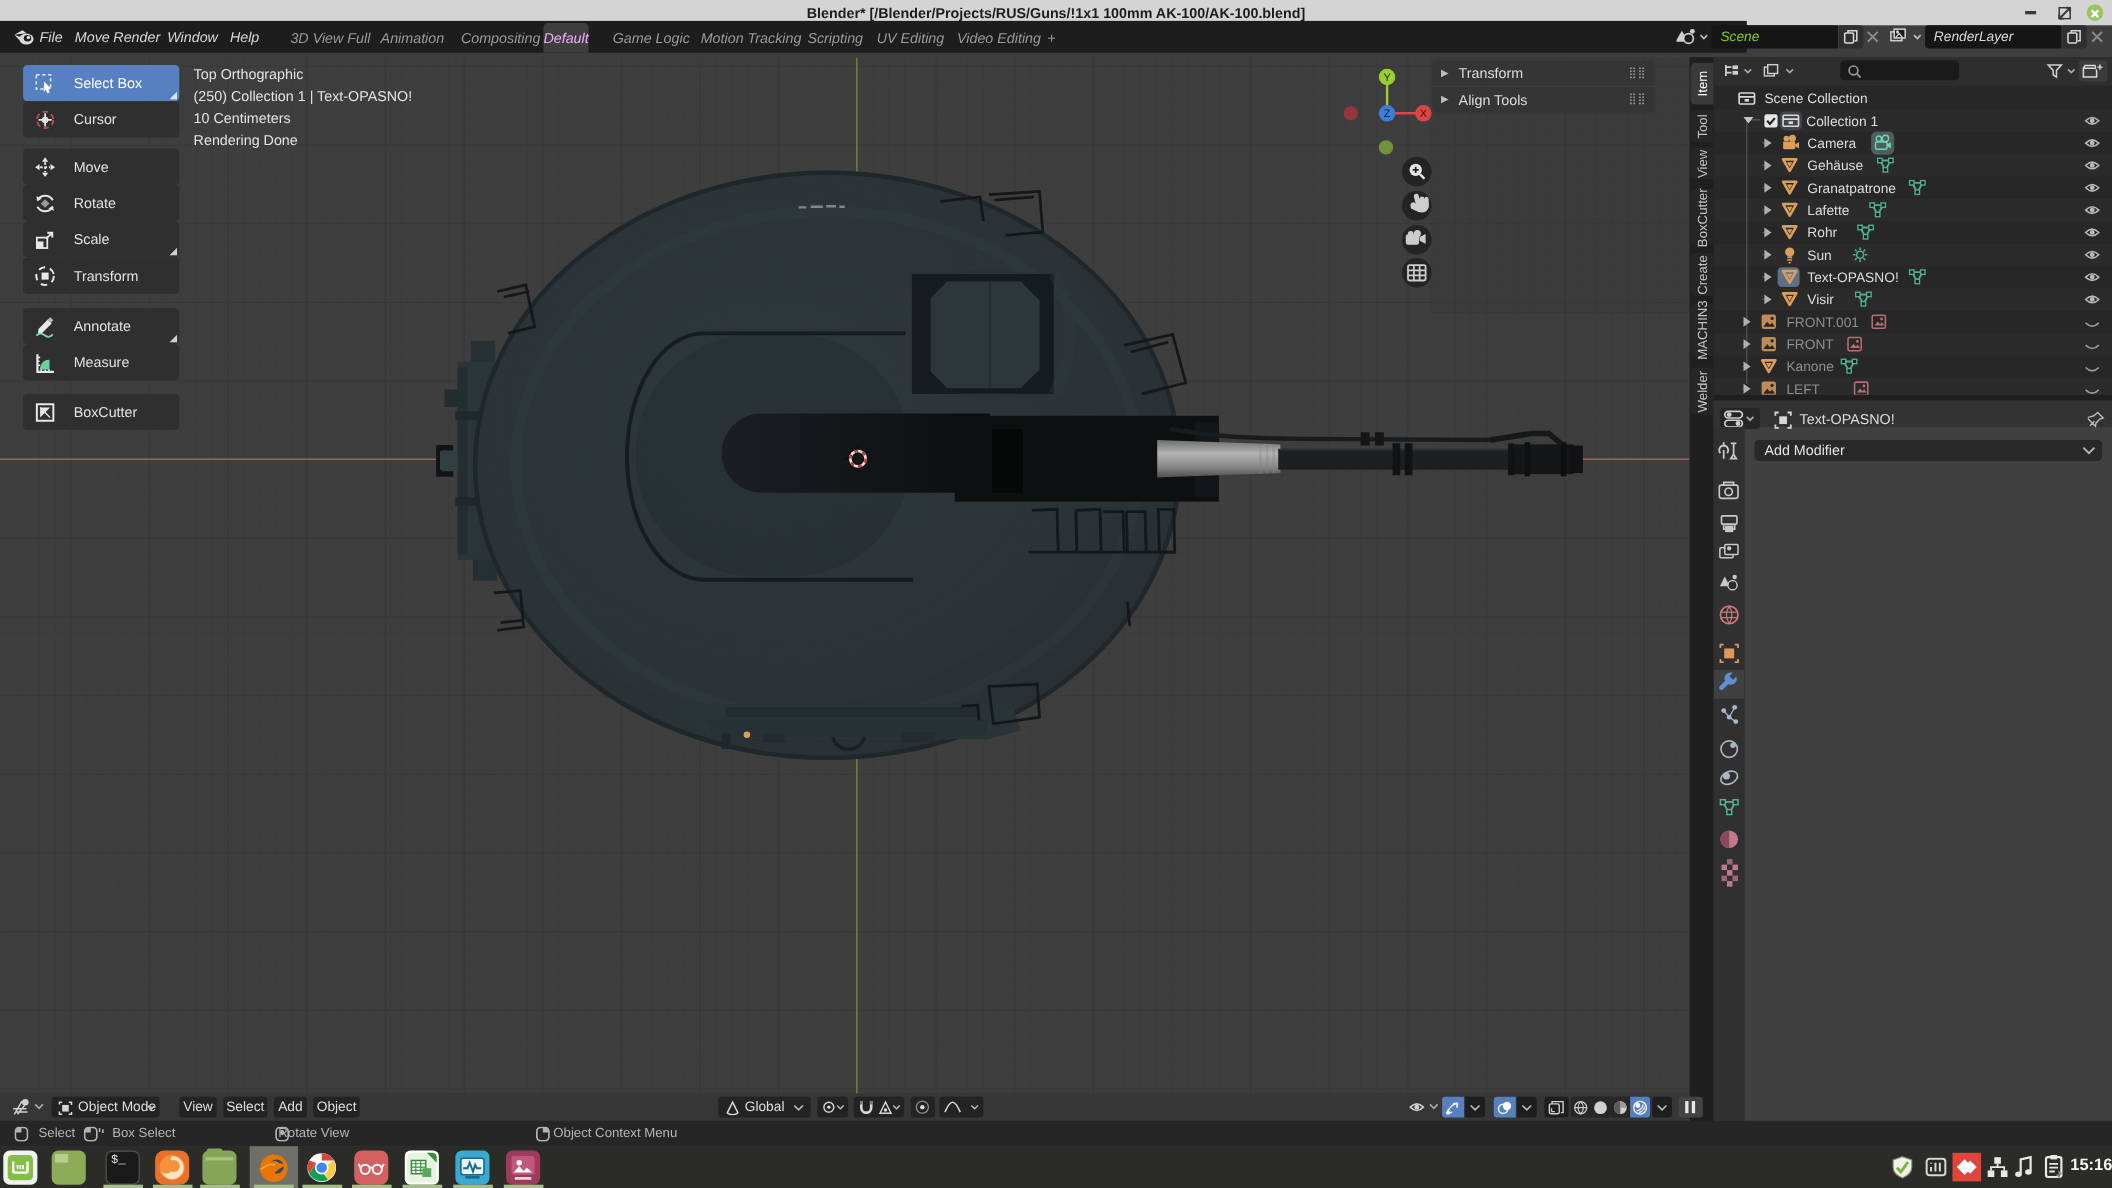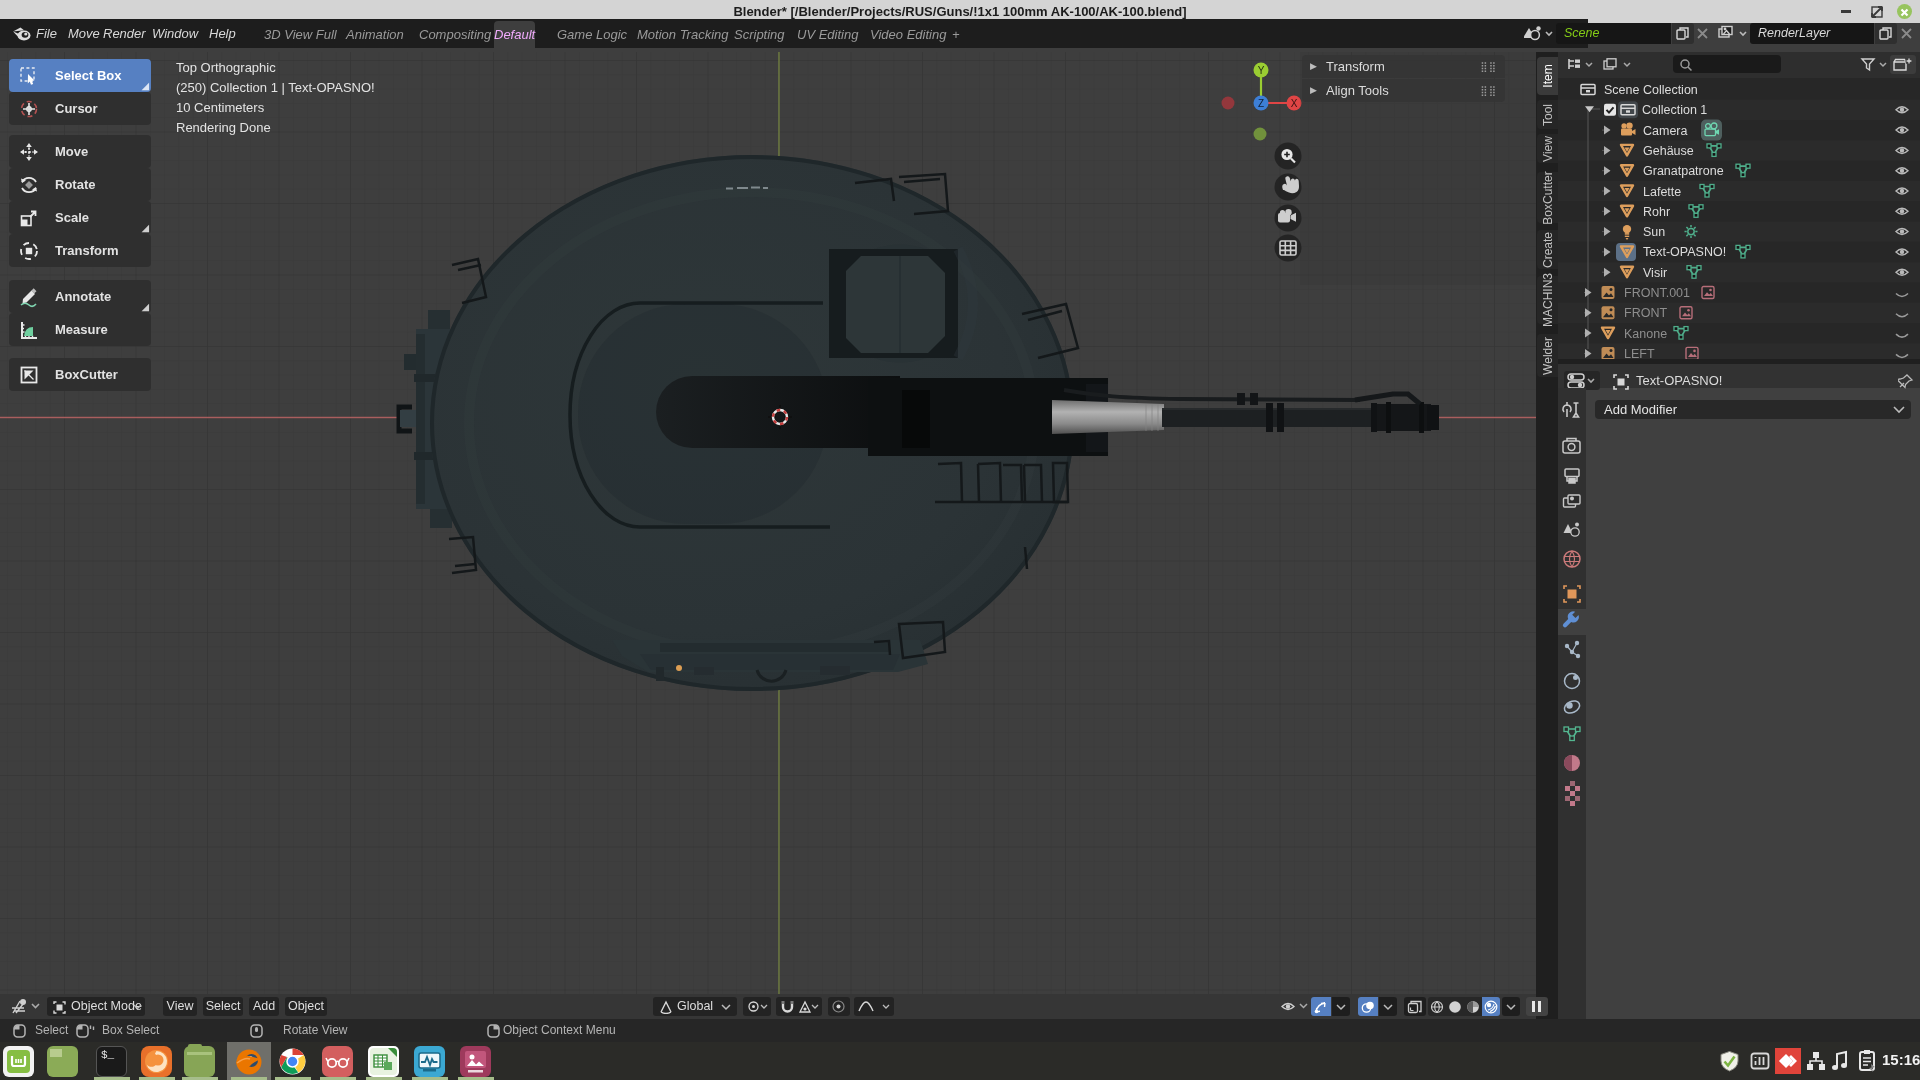--- a/index.html
+++ b/index.html
@@ -15,22 +15,22 @@
 
 #menubar { left:0; top:19px; width:1588px; height:29px; background:#1d1d1d;font-style:italic; }
 .menuitem { position:absolute; top:0; height:29px; line-height:29px; color:#d8d8d8; font-size:13px; }
 .wstab { position:absolute; top:2px; height:27px; line-height:27px; color:#9a9a9a; font-size:13px; }
 .wstab.active { background:#3e3e3e; color:#f0abfc; border-radius:4px 4px 0 0; padding:0 0; }
 
 
 #viewport { left:0; top:52px; width:1536px; height:967px; background:#3e3e3e; overflow:hidden; }
 
 
-.tbtn { position:absolute; left:9px; width:142px; height:33px; background:#2f2f2f;
-  color:#e2e2e2; font-size:13px; line-height:33px; border-radius:4px;font-weight:bold; }
+.tbtn { position:absolute; left:21px; width:142px; height:33px; background:#2f2f2f;
+  color:#e2e2e2; font-size:13px; line-height:33px; border-radius:4px; }
 .tbtn .lbl { position:absolute; left:46px; }
 .tbtn.active { background:#5680c2; color:#fff; }
 .tbtn svg { position:absolute; left:9px; top:6px; }
 
 
 .vptext { position:absolute; left:176px; color:#e3e3e3; font-size:13px; }
 
 
 .nhdr { position:absolute; left:1302px; width:203px; height:23px; background:rgba(53,53,53,0.95);
   color:#dcdcdc; font-size:13px; line-height:23px; }
@@ -840,21 +840,21 @@
     <svg class="abs" style="left:76px;top:5px" width="20" height="14" viewBox="0 0 20 14">
       <rect x="1" y="1" width="11" height="12" rx="3.5" fill="none" stroke="#b4b4b4" stroke-width="1.5"></rect>
       <path d="M6.5 1 v4.5 h-5.5 v-1 a 5 5 0 0 1 5.5 -3.5 Z" fill="#b4b4b4"></path>
       <path d="M14.5 1.5 v3.5 M17.5 2.5 v3.5" stroke="#b4b4b4" stroke-width="1.4"></path>
     </svg>
     <span class="abs" style="left:102px">Box Select</span>
     <svg class="abs" style="left:250px;top:5px" width="13" height="14" viewBox="0 0 13 14">
       <rect x="1" y="1" width="11" height="12" rx="3.5" fill="none" stroke="#b4b4b4" stroke-width="1.5"></rect>
       <rect x="5" y="3" width="3" height="5" rx="1.5" fill="#b4b4b4"></rect>
     </svg>
-    <span class="abs" style="left:283px">Rotate View</span>
+    <span class="abs" style="left:253px">Rotate View</span>
     <svg class="abs" style="left:487px;top:5px" width="13" height="14" viewBox="0 0 13 14">
       <rect x="1" y="1" width="11" height="12" rx="3.5" fill="none" stroke="#b4b4b4" stroke-width="1.5"></rect>
       <path d="M6.5 1 v4.5 h5.5 v-1 a 5 5 0 0 0 -5.5 -3.5 Z" fill="#b4b4b4"></path>
     </svg>
     <span class="abs" style="left:503px">Object Context Menu</span>
   </div>
   <div id="taskbar" class="abs">
     <div class="tk" style="left:3px;background:#f2f2f2"><svg width="31" height="31" viewBox="0 0 31 31">
           <rect x="4" y="4" width="23" height="23" rx="4" fill="#86be43"></rect>
           <path d="M9 10 v8 a 2 2 0 0 0 2 2 h9 a 2 2 0 0 0 2 -2 v-8" fill="none" stroke="#fff" stroke-width="2.2"></path>

